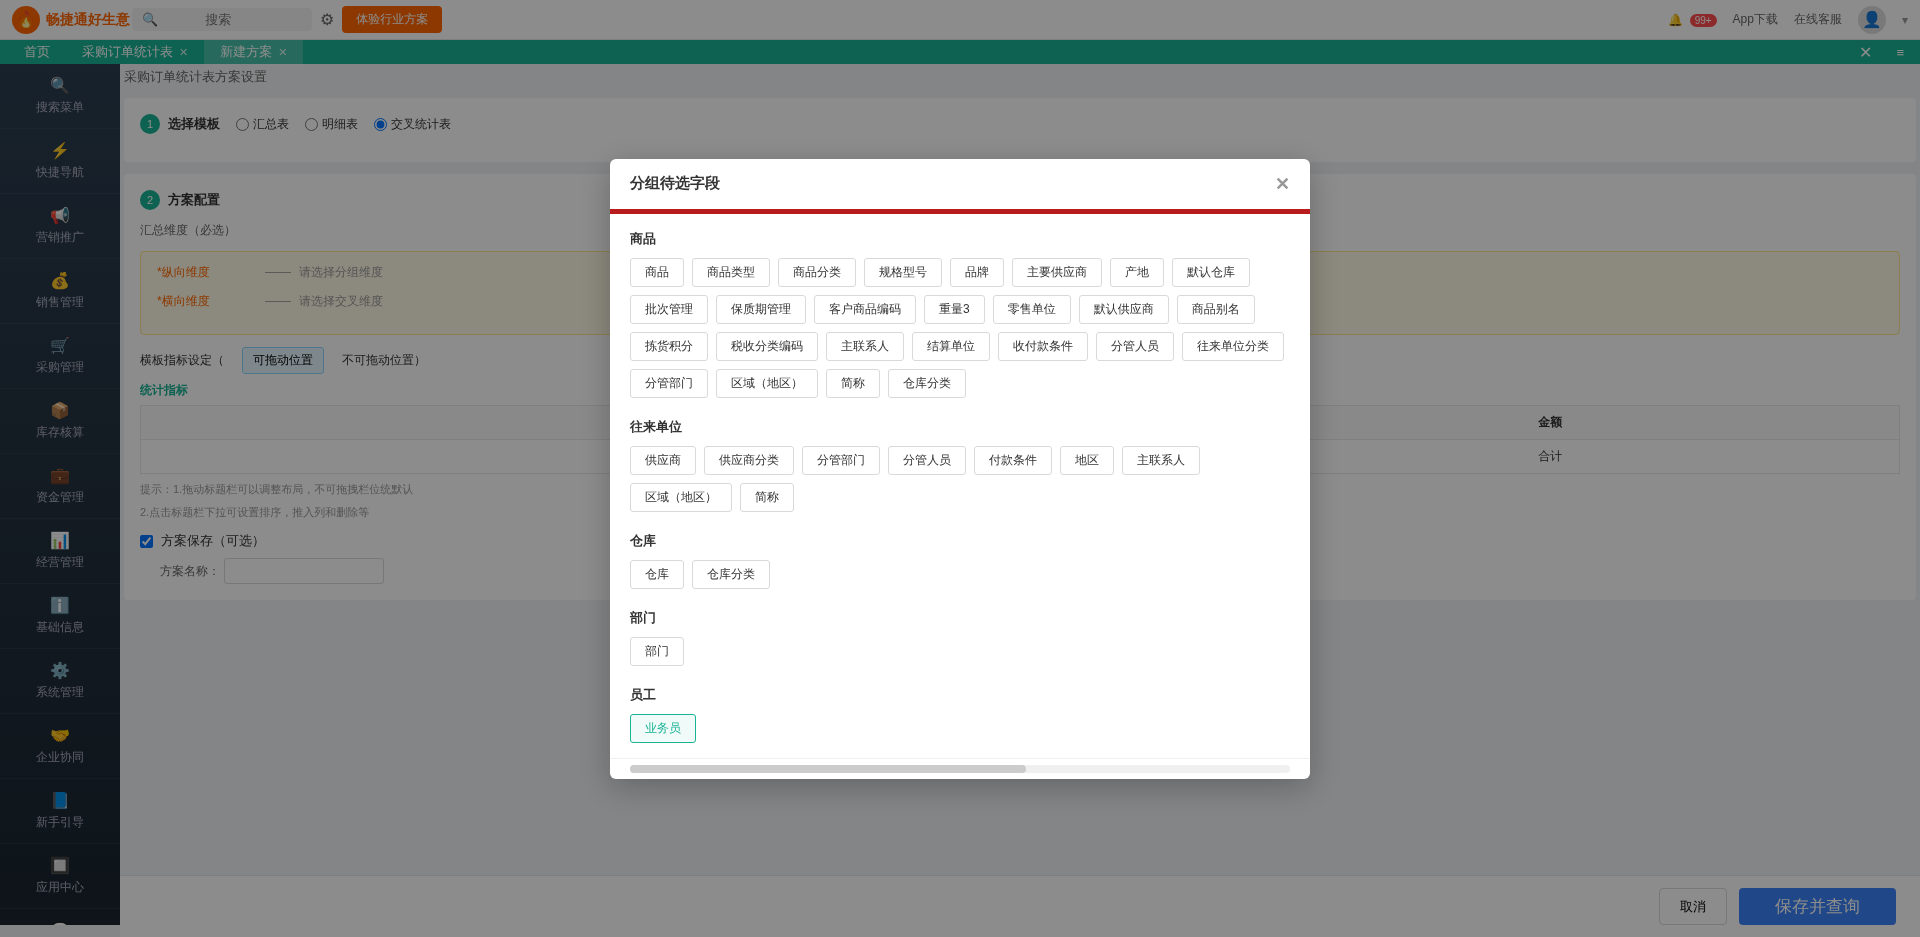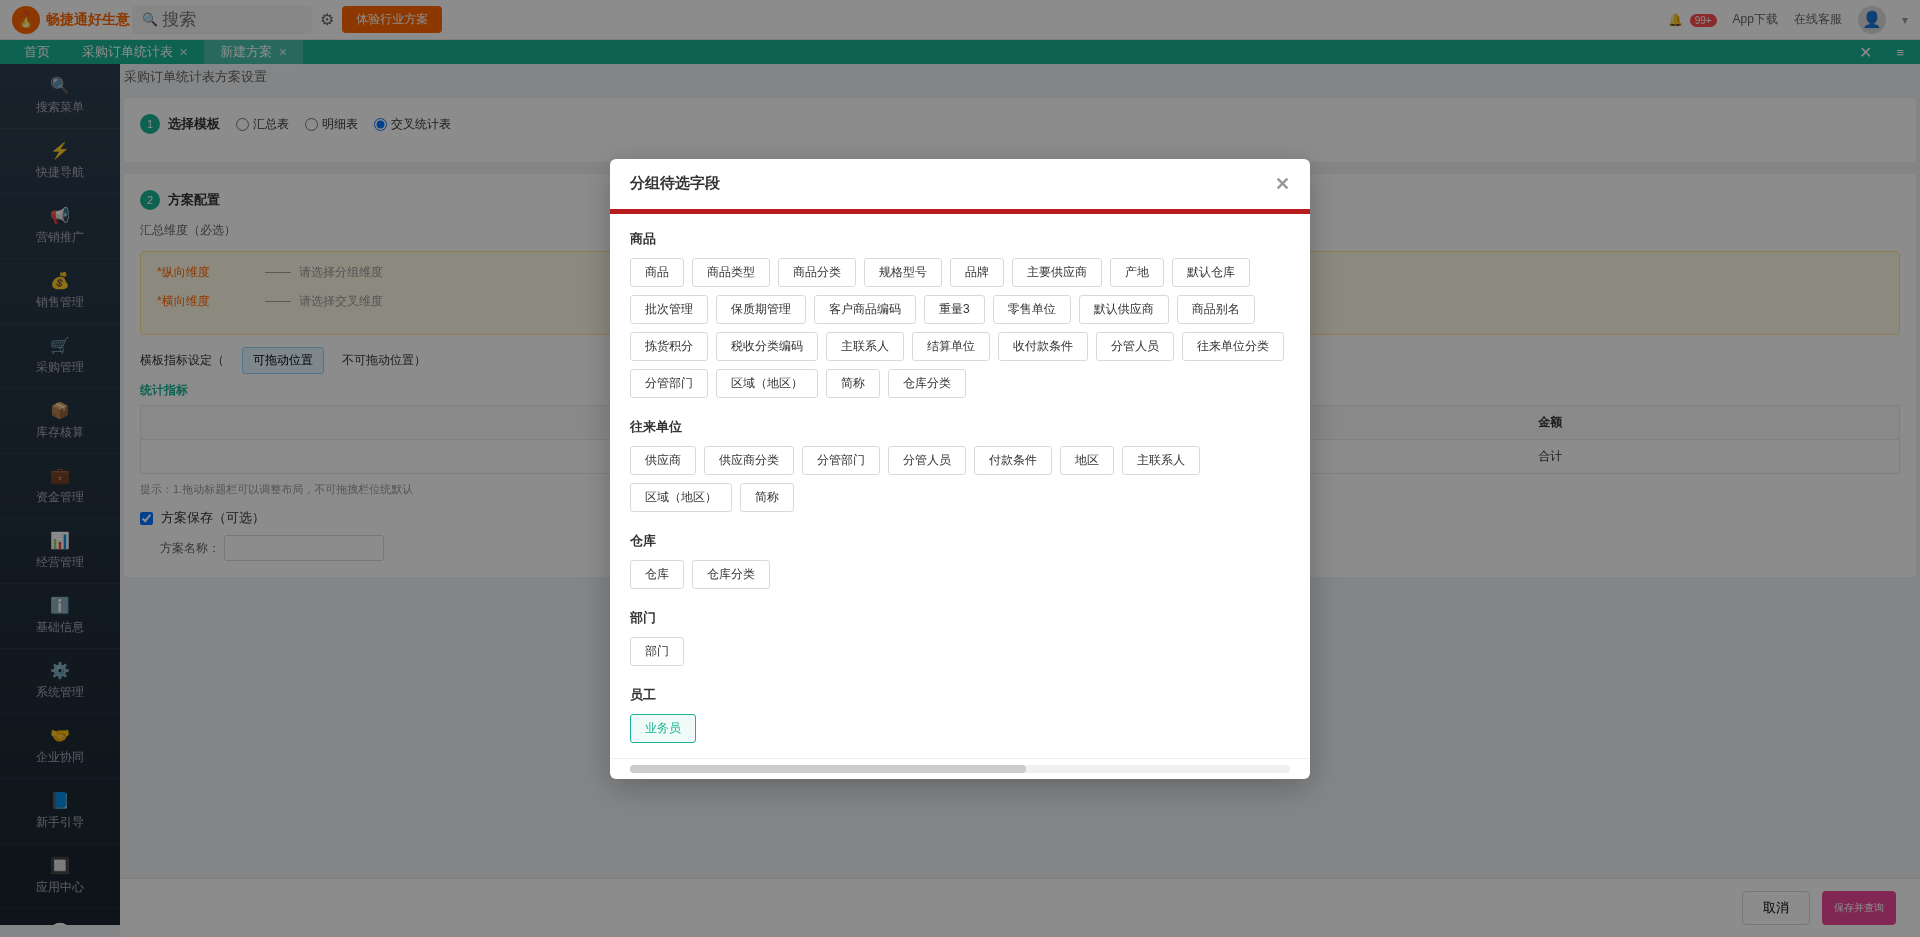--- a/index.html
+++ b/index.html
@@ -30,21 +30,21 @@
       border-radius: 50%;
       display: flex; align-items: center; justify-content: center;
       color: white; font-size: 16px; margin-right: 6px;
     }
     .search-bar {
       display: flex; align-items: center;
       background: #f5f5f5; border-radius: 4px;
       padding: 4px 10px; width: 180px; margin-right: 8px;
     }
     .search-bar input {
-      border: none; background: transparent; font-size: 17px; width: 140px; outline: none; color: #c2410c;
+      border: none; background: transparent; font-size: 13px; width: 140px; outline: none; color: #c2410c; margin-left: 43px;
     }
     .top-btn {
       background: #ff6600; color: white; border: none; border-radius: 4px;
       padding: 5px 14px; font-size: 12px; cursor: pointer; margin-left: 8px;
     }
     .top-actions {
       margin-left: auto;
       display: flex; align-items: center; gap: 16px; font-size: 12px; color: #666;
     }
     .notif-badge {
@@ -104,21 +104,21 @@
 
     
     .footer-actions {
       position: fixed; bottom: 0; right: 0;
       width: calc(100% - 120px);
       background: #fff; border-top: 1px solid #e8e8e8;
       padding: 12px 24px;
       display: flex; justify-content: flex-end; gap: 12px;
     }
     .btn-cancel { padding: 7px 20px; border: 1px solid #d9d9d9; background: white; border-radius: 4px; cursor: pointer; font-size: 13px; }
-    .btn-save { padding: 7px 12px; background: #ec4899; color: white; border: none; border-radius: 4px; cursor: pointer; font-size: 10px; }
+    .btn-save { padding: 7px 36px; background: #3b82f6; color: white; border: none; border-radius: 4px; cursor: pointer; font-size: 17px; }
 
     
     .modal-overlay {
       position: fixed; top: 0; left: 0; right: 0; bottom: 0;
       background: rgba(0,0,0,0.45);
       display: flex; align-items: center; justify-content: center;
       z-index: 1000;
     }
     .modal {
       background: white;
@@ -352,20 +352,21 @@
           <tbody>
             <tr>
               <td>合计</td>
               <td>合计</td>
             </tr>
           </tbody>
         </table>
       </div>
 
       <div class="hint-text">提示：1.拖动标题栏可以调整布局，不可拖拽栏位统默认</div>
+      <div class="hint-text">2.点击标题栏下拉可设置排序，推入列和删除等</div>
 
       <div class="checkbox-row">
         <input type="checkbox" checked="" style="">
         <span>方案保存（可选）</span>
       </div>
       <div style="margin-top:8px;margin-left:20px;">
         <span style="font-size:12px;color:#666;">方案名称：</span>
         <input class="name-input" type="text" placeholder="" style="">
       </div>
     </div>

